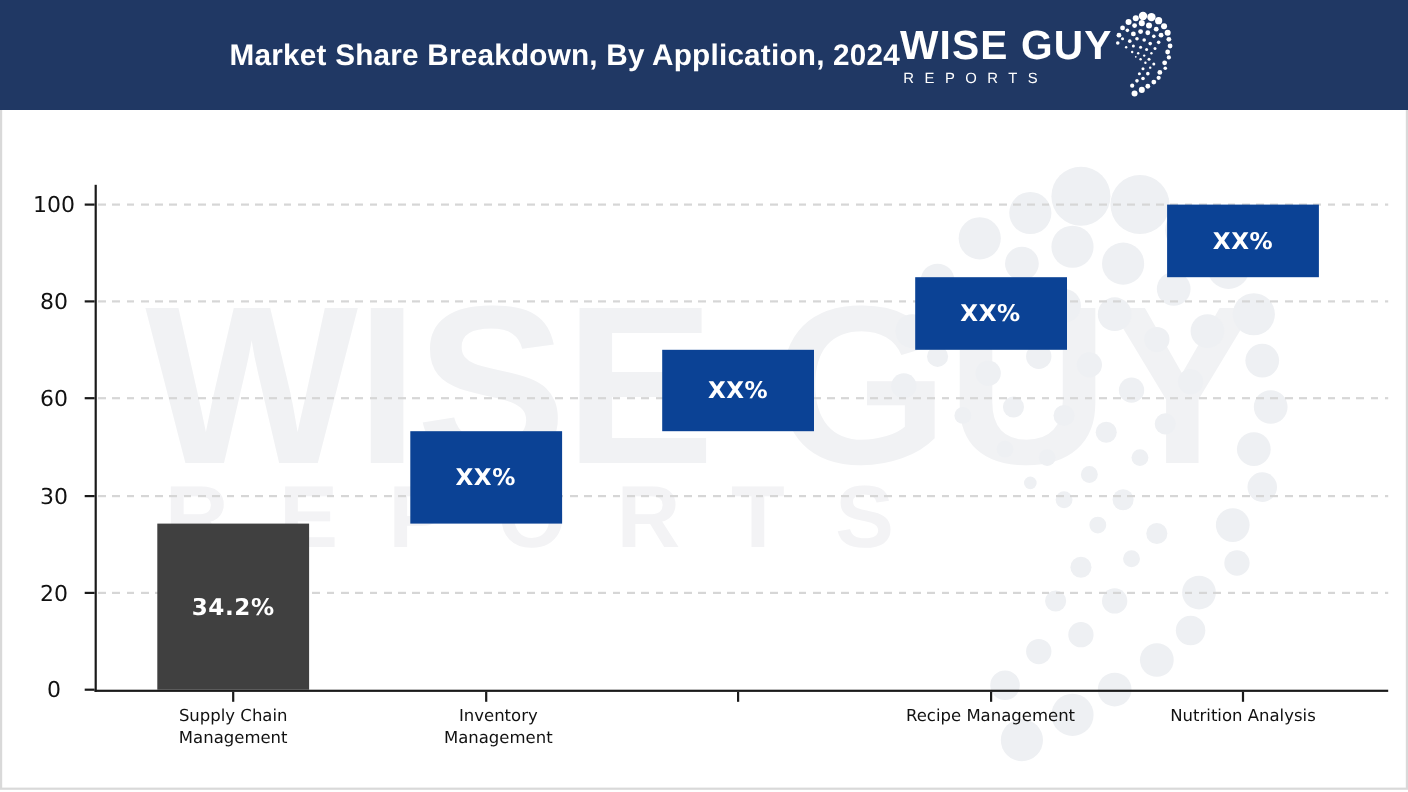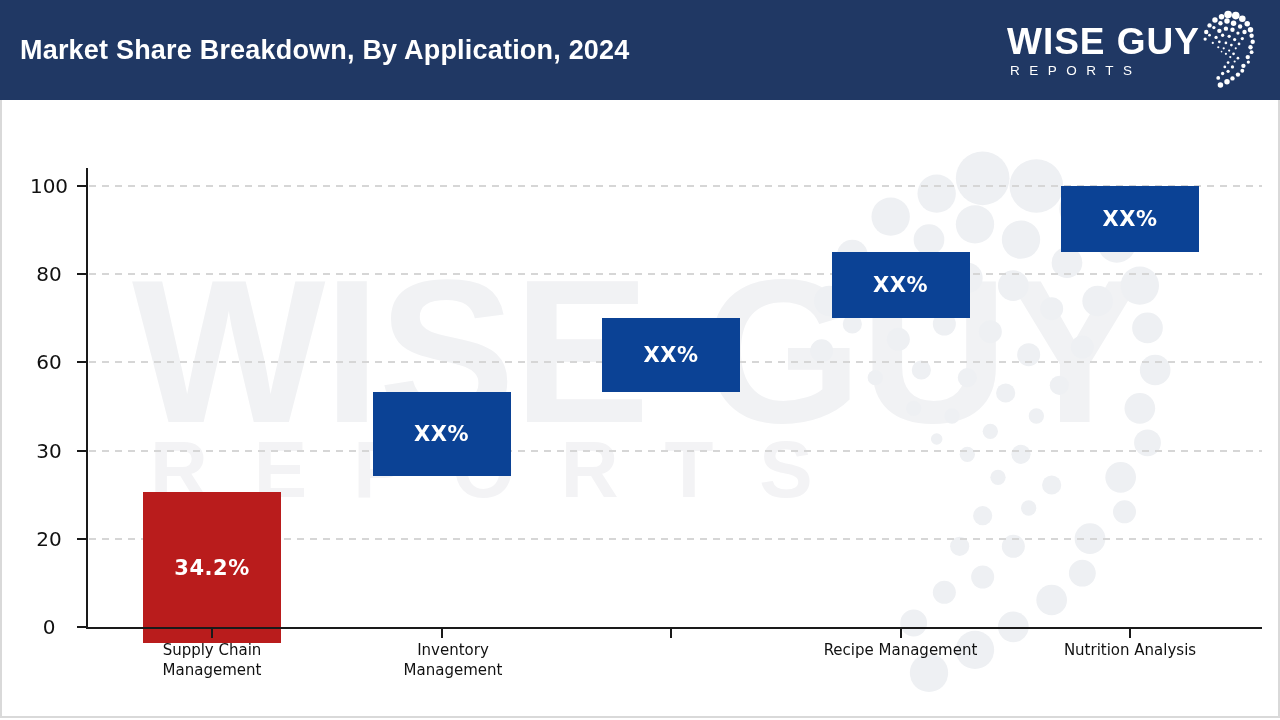--- a/index.html
+++ b/index.html
@@ -135,21 +135,21 @@
       <div class="ytick-label" style="left: 24px; top: 437.6px;">30</div>
       <div class="gridline" style="left: 89px; top: 361.4px; width: 1173px;"></div>
       <div class="ytick-mark" style="left: 77px; top: 361.4px;"></div>
       <div class="ytick-label" style="left: 24px; top: 349.4px;">60</div>
       <div class="gridline" style="left: 89px; top: 273.2px; width: 1173px;"></div>
       <div class="ytick-mark" style="left: 77px; top: 273.2px;"></div>
       <div class="ytick-label" style="left: 24px; top: 261.2px;">80</div>
       <div class="gridline" style="left: 89px; top: 185px; width: 1173px;"></div>
       <div class="ytick-mark" style="left: 77px; top: 185px;"></div>
       <div class="ytick-label" style="left: 24px; top: 173px;">100</div>
-      <div class="bar" style="left: 143px; top: 476.178px; width: 138px; height: 150.822px; background: #b91c1c; margin-top: 16px;">
+      <div class="bar" style="left: 143px; top: 476.178px; width: 138px; height: 150.822px; background: #404040;">
         <span class="bar-label">34.2%</span>
       </div>
       <div class="xtick-mark" style="left: 211px; top: 629px;"></div>
       <div class="xcat" style="left: 97px; top: 640px; width: 230px;"><span>Supply Chain Management</span></div>
       <div class="bar" style="left: 372.5px; top: 391.947px; width: 138px; height: 84.231px; background: rgb(11, 66, 149);">
         <span class="bar-label">XX%</span>
       </div>
       <div class="xtick-mark" style="left: 440.5px; top: 629px;"></div>
       <div class="xcat" style="left: 338px; top: 640px; width: 230px;"><span>Inventory Management</span></div>
       <div class="bar" style="left: 602px; top: 318.3px; width: 138px; height: 73.647px; background: rgb(11, 66, 149);">
@@ -163,21 +163,21 @@
       <div class="xcat" style="left: 785.5px; top: 640px; width: 230px;"><span>Recipe Management</span></div>
       <div class="bar" style="left: 1061px; top: 186px; width: 138px; height: 66.15px; background: rgb(11, 66, 149);">
         <span class="bar-label">XX%</span>
       </div>
       <div class="xtick-mark" style="left: 1129px; top: 629px;"></div>
       <div class="xcat" style="left: 1015px; top: 640px; width: 230px;"><span>Nutrition Analysis</span></div>
       <div class="spine" style="left: 86px; top: 168px; width: 2px; height: 461px;"></div>
       <div class="spine" style="left: 86px; top: 627px; width: 1176px; height: 2px;"></div>
     </div>
 
-  <div class="header" id="header" style="background: rgb(32, 56, 100);">
+  <div class="header" id="header" style="background: rgb(32, 56, 100); justify-content: center;">
     <div class="header-title">Market Share Breakdown, By Application, 2024</div>
     <div class="logo">
       <div class="logo-text">
         <div class="logo-primary">WISE GUY</div>
         <div class="logo-secondary">REPORTS</div>
       </div>
       <svg class="logo-head" viewBox="0 0 120 150">
         <use href="#headDots" fill="#ffffff"></use>
       </svg>
     </div>

